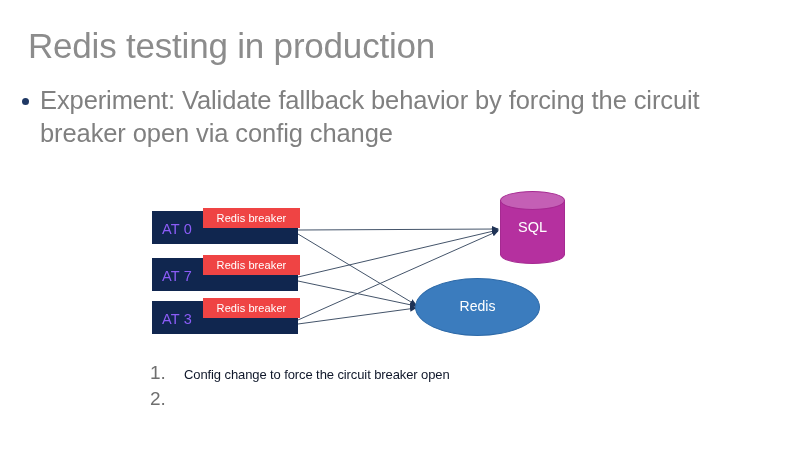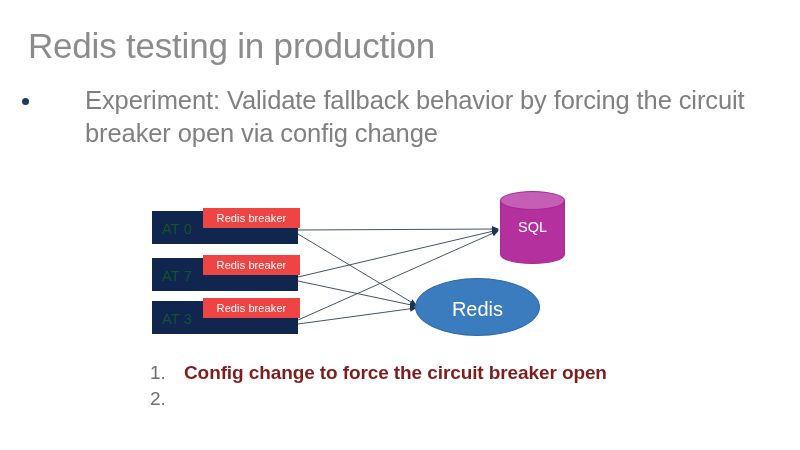--- a/index.html
+++ b/index.html
@@ -35,21 +35,20 @@
   }
 
   
   #bullet-block {
     position: absolute;
     left: 22px;
     top: 84px;
     width: 756px;
     display: flex;
     align-items: flex-start;
-    gap: 45px;
   }
   #bullet-dot {
     width: 7px;
     height: 7px;
     border-radius: 50%;
     background: #1f3864;
     margin-top: 14px;
     margin-right: 11px;
     flex: 0 0 auto;
   }
@@ -89,21 +88,21 @@
     width: 146px;
     height: 33px;
     background: #10264f;
     box-sizing: border-box;
   }
   .at-label {
     position: absolute;
     left: 10px;
     top: 13px;
     font-size: 14.5px;
-    color: #14532d;
+    color: #8b5cf6;
     font-weight: 400;
     letter-spacing: 0.2px;
   }
   .breaker-tag {
     position: absolute;
     left: 51px;
     top: 0px;
     width: 97px;
     height: 20px;
     background: #ef4444;
@@ -195,21 +194,21 @@
     background: #3b7cbe;
     border: 1px solid #2e6aa8;
     box-sizing: border-box;
   }
   #redis-label {
     position: absolute;
     left: 0;
     top: 20px;
     width: 125px;
     text-align: center;
-    font-size: 20px;
+    font-size: 14px;
     color: #ffffff;
   }
 
   
   #numbered-list {
     position: absolute;
     left: 150px;
     top: 362px;
     width: 600px;
   }
@@ -219,23 +218,23 @@
     height: 26px;
   }
   .num-marker {
     width: 34px;
     flex: 0 0 auto;
     font-size: 19px;
     font-weight: 300;
     color: #6f6f6f;
   }
   .num-text {
-    font-size: 19px;
-    font-weight: 700;
-    color: #7f1d1d;
+    font-size: 13px;
+    font-weight: 400;
+    color: #0f172a;
     letter-spacing: -0.1px;
   }
 </style>
 </head>
 <body>
 
 <div id="slide">
 
   <div id="slide-title">Redis testing in production</div>
 

